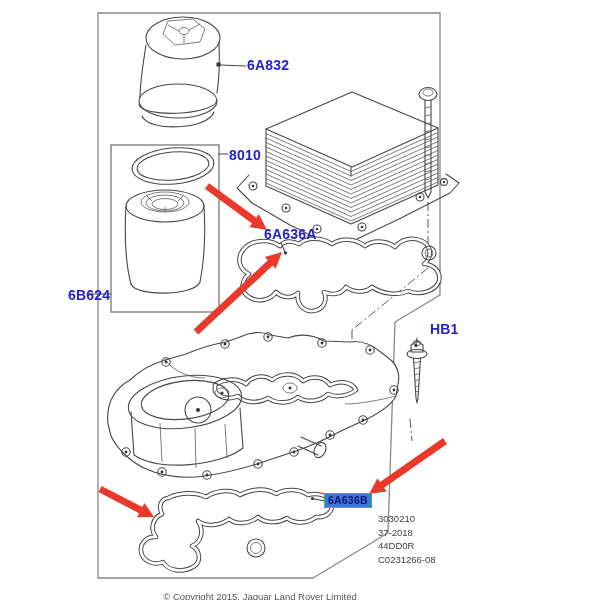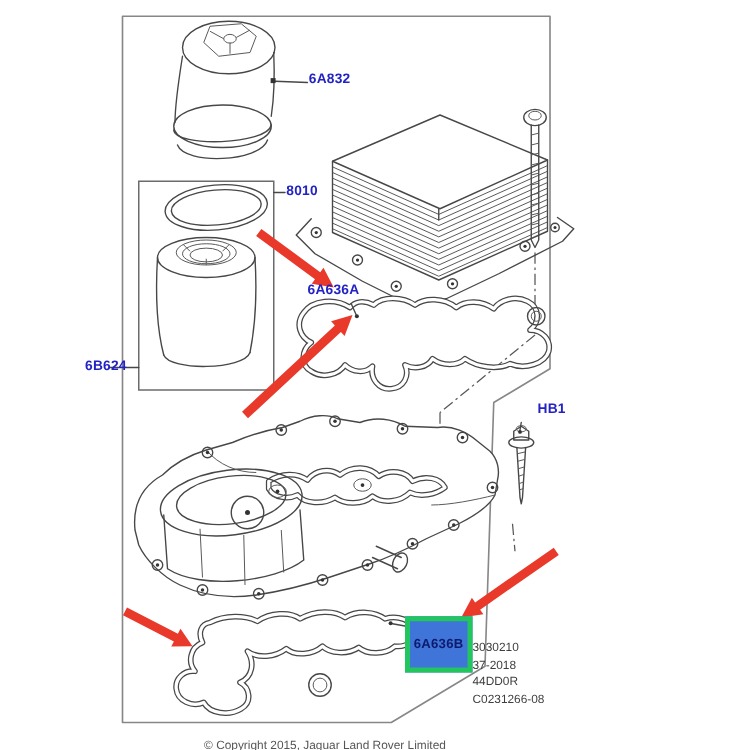--- a/index.html
+++ b/index.html
@@ -9,24 +9,24 @@
   .ln{stroke:#474747;stroke-width:1.1;fill:none;stroke-linecap:round;stroke-linejoin:round}
   .lnf{stroke:#474747;stroke-width:1.1;fill:#fff;stroke-linejoin:round}
   .thin{stroke:#5a5a5a;stroke-width:.8;fill:none}
   .border{stroke:#878787;stroke-width:1.3;fill:none;stroke-linejoin:round}
   .boxline{stroke:#6b6b6b;stroke-width:1.2;fill:none}
   .dash{stroke:#575757;stroke-width:1;fill:none;stroke-dasharray:9 3 2 3}
   .dbl-o{stroke:#474747;stroke-width:4.6;fill:none;stroke-linejoin:round;stroke-linecap:round}
   .dbl-i{stroke:#ffffff;stroke-width:2.6;fill:none;stroke-linejoin:round;stroke-linecap:round}
   .dot{fill:#333;stroke:none}
   .arrow{fill:var(--arrow-red,#e8392b)}
-  .callout{position:absolute;font-weight:bold;font-size:11px;color:var(--label-blue,#2323c4);
+  .callout{position:absolute;font-weight:bold;font-size:14px;color:var(--label-blue,#2323c4);
            white-space:nowrap;letter-spacing:.2px}
   .callout.hl{background:var(--highlight-bg,#3f74d8);color:var(--highlight-text,#0d1b6e);
-              padding:12px 3px;border:4px solid #22c55e;font-size:10.5px;line-height:13px}
+              padding:0 3px;border:1px solid #22c55e;font-size:10.5px;line-height:13px}
   .pn{position:absolute;left:378px;top:512px;width:88px;text-align:left;font-size:9.5px;
       color:#3f3f3f;line-height:13.5px}
   .copyright{position:absolute;left:110px;top:591px;width:300px;text-align:center;
              font-size:9.5px;color:#555;white-space:nowrap}
 </style>
 </head>
 <body>
 
 <div id="stage">
 <svg width="600" height="600" viewBox="0 0 600 600">
@@ -219,21 +219,21 @@
     <path class="ln" d="M417,338 L416,344"></path>
         <circle class="dot" cx="416" cy="345.5" r="1.5"></circle>
     <path class="ln" d="M325,501 L314,499"></path>
         <circle class="dot" cx="312.5" cy="498.5" r="1.6"></circle>
   </g>
 </svg>
 
 <div class="callout" style="left:247px;top:57px">6A832</div>
 <div class="callout" style="left:229px;top:147px">8010</div>
 <div class="callout" style="left:68px;top:287px">6B624</div>
-<div class="callout" style="left:246px;top:226px">6A636A</div>
+<div class="callout" style="left:264px;top:226px">6A636A</div>
 <div class="callout" style="left:430px;top:321px">HB1</div>
 <div class="callout hl" style="left:324px;top:493px">6A636B</div>
 
 <div class="pn">
   <div>3030210</div>
   <div>37-2018</div>
   <div>44DD0R</div>
   <div>C0231266-08</div>
 </div>
 

